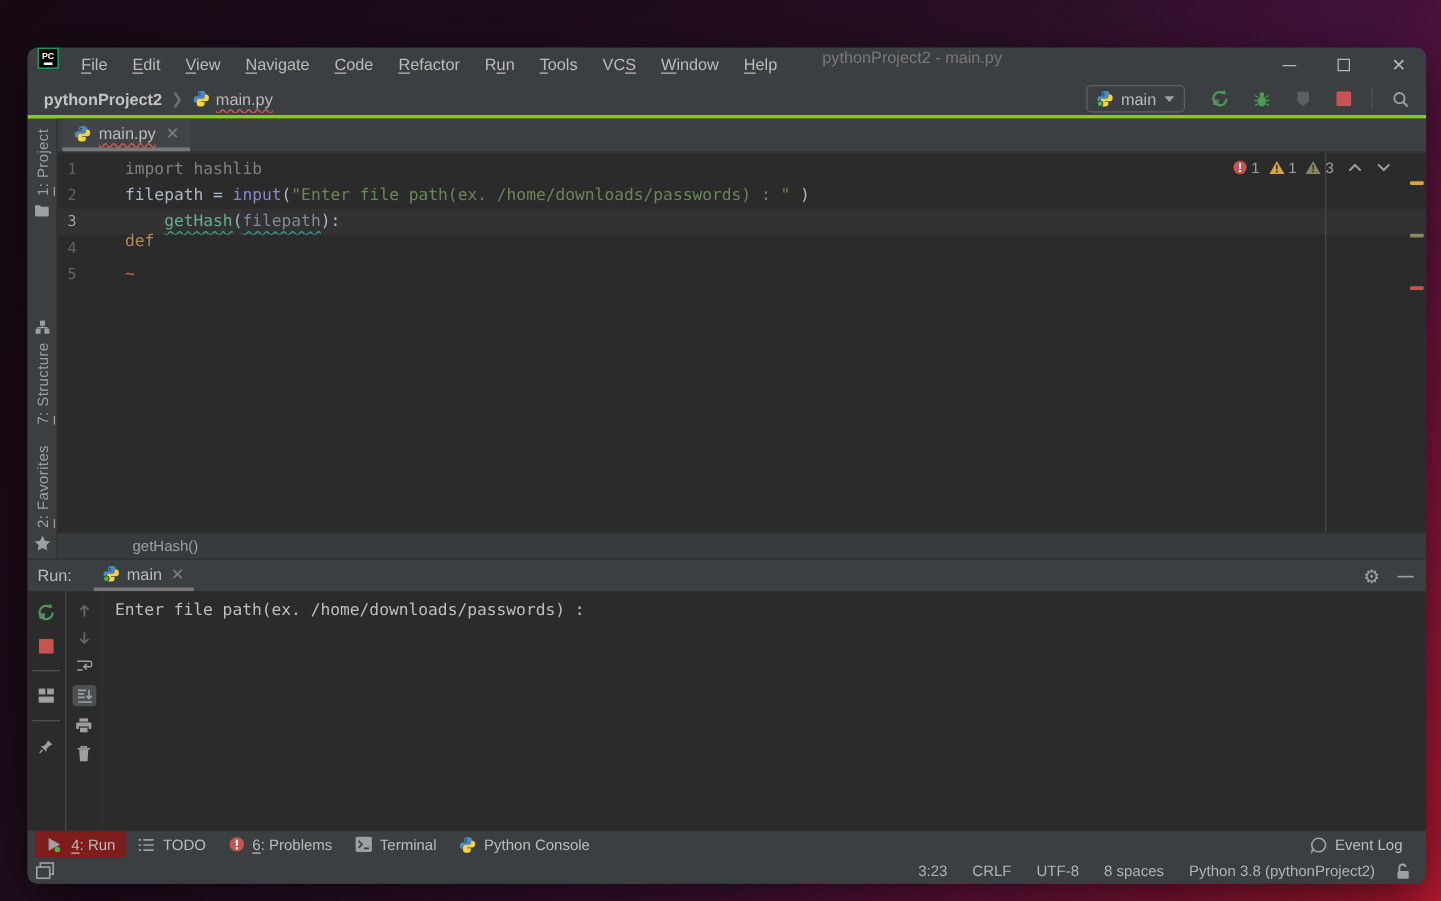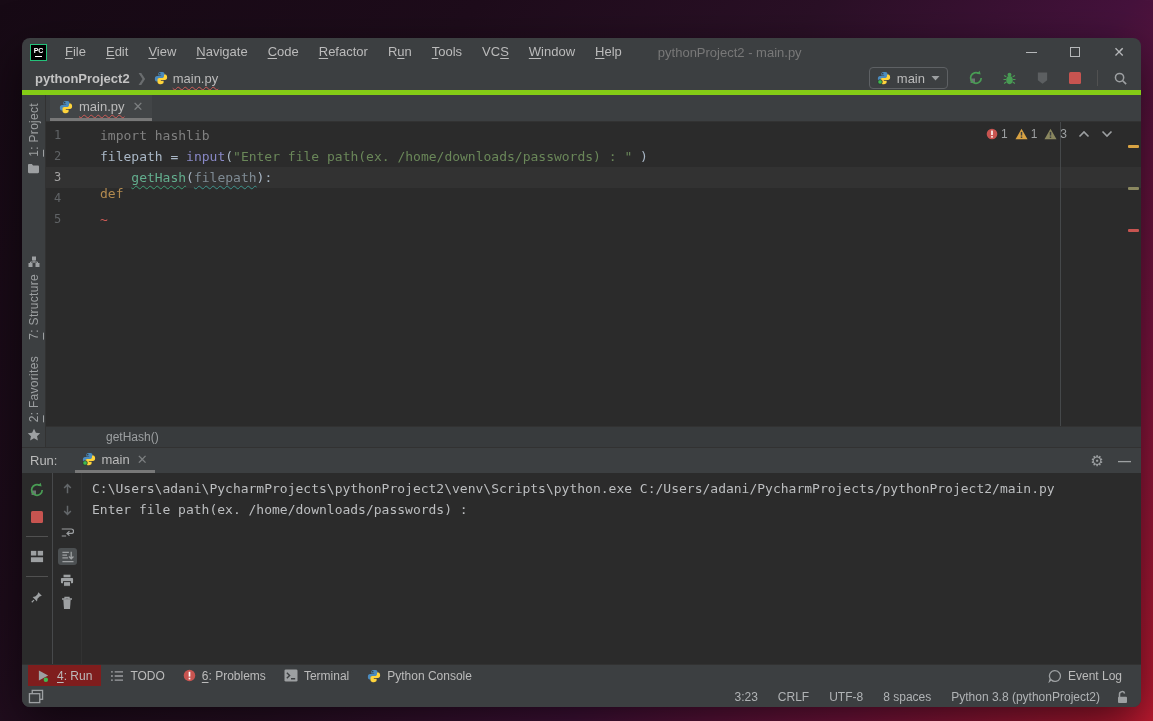--- a/index.html
+++ b/index.html
@@ -4,39 +4,39 @@
 <style>
   * { margin:0; padding:0; box-sizing:border-box; }
   html,body { width:1153px; height:721px; overflow:hidden; font-family:"Liberation Sans",sans-serif; }
   .desktop { position:relative; width:1153px; height:721px; overflow:hidden;
     background:linear-gradient(128deg,#170a15 0%,#1e0c1b 28%,#2a1026 48%,#45123c 66%,#7c1440 82%,#c11a30 100%); }
   .window { position:absolute; left:22px; top:38px; width:1119px; height:669px;
     background:#3c3f41; border-radius:8px; overflow:hidden; display:flex; flex-direction:column;
     box-shadow:0 16px 48px rgba(0,0,0,.6); color:#bbbbbb; font-size:13px; }
 
   
-  .titlebar { height:28px; flex:none; display:flex; align-items:center; padding-left:8px; }
+  .titlebar { height:28px; flex:none; display:flex; align-items:flex-start; padding-left:8px; }
   .pc-logo { width:17px; height:17px; border:1.5px solid #24c27a; background:#000; color:#fff;
     font-size:7px; font-weight:bold; display:flex; flex-direction:column; align-items:center; justify-content:center;
     margin-right:8px; line-height:7px; }
   .pc-logo i { display:block; width:7px; height:1.5px; background:#fff; margin-top:1.5px; }
   .menubar { display:flex; align-items:center; }
   .menu-item { padding:0 10px; height:28px; line-height:28px; color:#bbbbbb; cursor:default; }
   u { text-decoration:underline; text-underline-offset:2px; }
   .win-title { color:#787878; margin-left:26px; white-space:nowrap; }
   .win-spacer { flex:1; }
   .win-controls { display:flex; align-items:center; height:28px; }
   .win-btn { width:44px; height:28px; display:flex; align-items:center; justify-content:center; color:#b6b8ba; }
   .glyph-min { width:11px; height:1px; background:#b6b8ba; display:inline-block; }
   .glyph-max { width:10px; height:10px; border:1px solid #b6b8ba; display:inline-block; }
   .glyph-close { font-size:14px; line-height:14px; }
 
   
   .navbar { height:29px; flex:none; display:flex; align-items:center; padding:0 10px 0 13px;
-    border-bottom:5px solid #84cc16; }
+    border-bottom:3px solid #84cc16; }
   .bc-project { font-weight:bold; color:#c3c3c3; }
   .bc-sep { color:#6a6d6f; margin:0 7px; font-size:12px; }
   .bc-file { color:#bbbbbb; margin-left:5px; }
   .wavy-red { text-decoration:underline wavy #cf5b56; text-decoration-thickness:1px; text-underline-offset:3px; }
   .nav-right { margin-left:auto; display:flex; align-items:center; gap:11px; }
   .combo { height:22px; border:1px solid #5e6164; border-radius:4px; display:flex; align-items:center;
     gap:6px; padding:0 7px; margin-right:6px; }
   .vsep { width:1px; height:16px; background:#515151; }
   .icon-btn { display:flex; align-items:center; justify-content:center; width:22px; height:22px; }
 
@@ -403,21 +403,21 @@
                 <rect x="4" y="8.8" width="8" height="5.4" fill="#9da0a2" stroke="#2b2b2b" stroke-width="1.1"></rect>
               </svg>
             </span>
             <span>
               <svg width="12" height="14" viewBox="0 0 12 14">
                 <path d="M1 3h10M4 3V1.4h4V3" fill="none" stroke="#9da0a2" stroke-width="1.3"></path>
                 <path d="M2.3 3.6h7.4L9 13H3z" fill="#9da0a2"></path>
               </svg>
             </span>
           </div>
-        <div class="console" id="console"><div>C:\Users\adani\PycharmProjects\pythonProject2\venv\Scripts\python.exe C:/Users/adani/PycharmProjects/pythonProject2/main.py</div><div>Enter file path(ex. /home/downloads/passwords) : </div></div>
+        <div class="console" id="console"><div>Enter file path(ex. /home/downloads/passwords) : </div></div>
       </div>
     </div>
 
     <div class="twbar">
       <span id="tw-buttons" style="display:flex;align-items:stretch;">
           <div class="twbtn selected">
             <span>
               <svg width="14" height="13" viewBox="0 0 15 14">
                 <path d="M2 1.5 12 7 2 12.5z" fill="#9da0a2"></path>
                 <circle cx="9.5" cy="11.5" r="2.4" fill="#3fb950"></circle>

